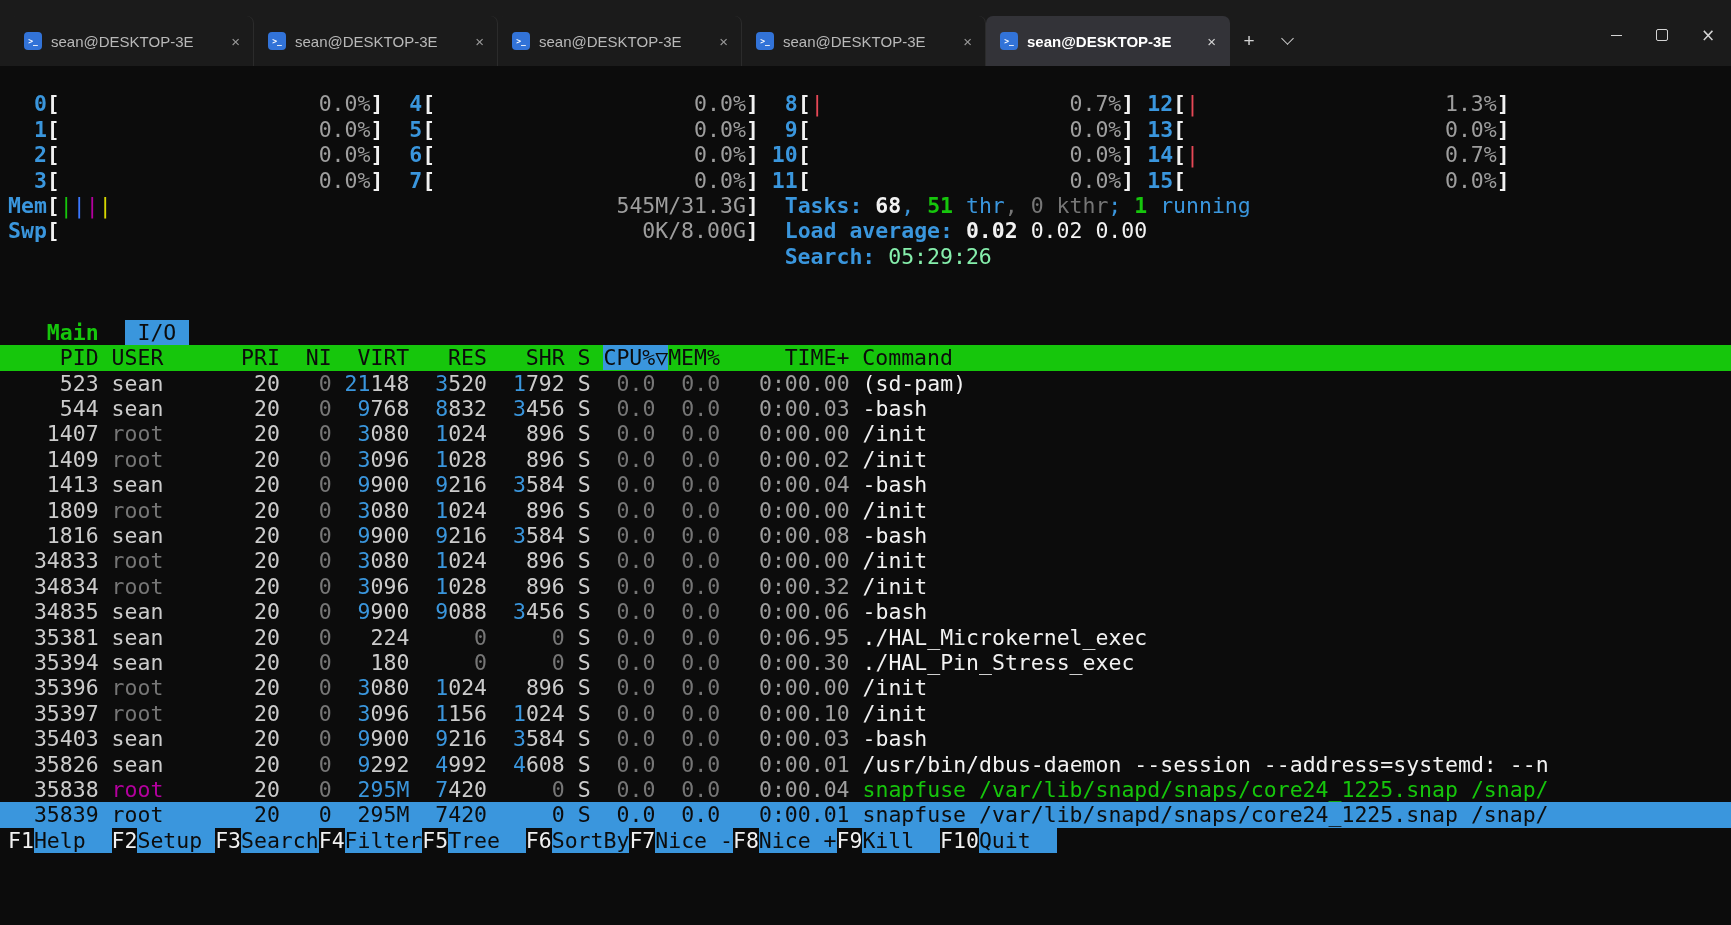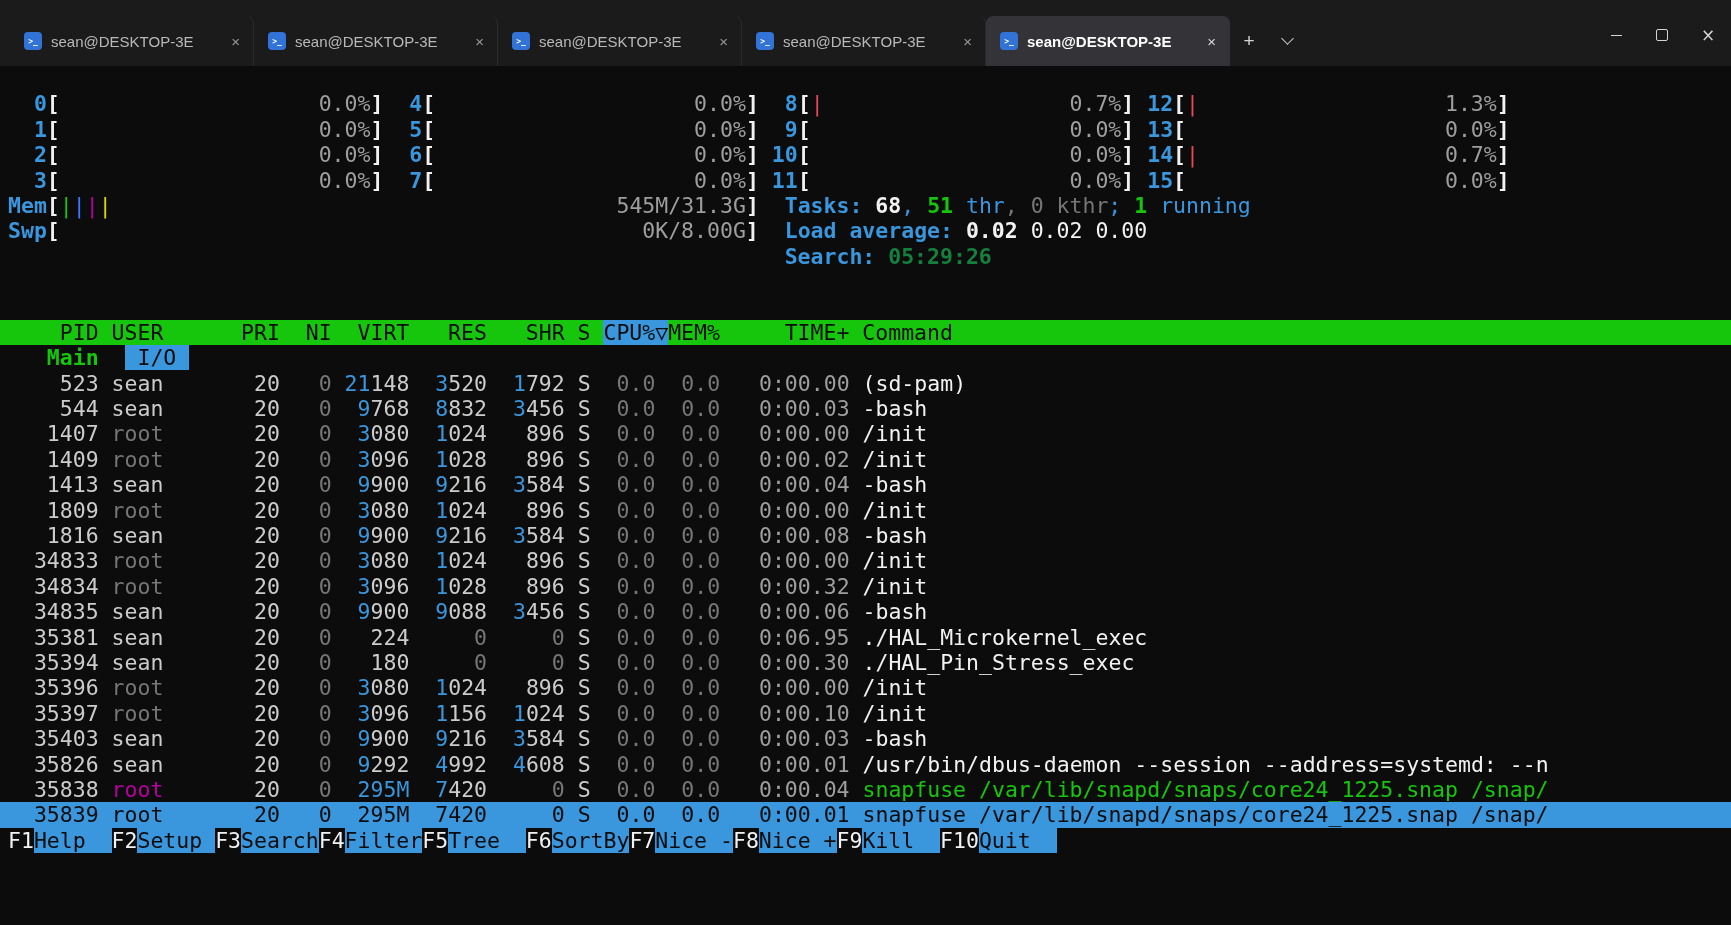--- a/index.html
+++ b/index.html
@@ -96,25 +96,25 @@
 </div>
 
 <div class="terminal" id="term">
     <div class="line"></div>
     <div class="line"><span style="color: rgb(58, 150, 221); font-weight: bold;">  0</span><span style="color: rgb(242, 242, 242); font-weight: bold;">[</span><span style="color: rgb(158, 158, 158);">                    0.0%</span><span style="color: rgb(242, 242, 242); font-weight: bold;">]</span><span style="color: rgb(58, 150, 221); font-weight: bold;">  4</span><span style="color: rgb(242, 242, 242); font-weight: bold;">[</span><span style="color: rgb(158, 158, 158);">                    0.0%</span><span style="color: rgb(242, 242, 242); font-weight: bold;">]</span><span style="color: rgb(58, 150, 221); font-weight: bold;">  8</span><span style="color: rgb(242, 242, 242); font-weight: bold;">[</span><span style="color: rgb(231, 72, 86);">|</span><span style="color: rgb(158, 158, 158);">                   0.7%</span><span style="color: rgb(242, 242, 242); font-weight: bold;">]</span><span style="color: rgb(58, 150, 221); font-weight: bold;"> 12</span><span style="color: rgb(242, 242, 242); font-weight: bold;">[</span><span style="color: rgb(231, 72, 86);">|</span><span style="color: rgb(158, 158, 158);">                   1.3%</span><span style="color: rgb(242, 242, 242); font-weight: bold;">]</span></div>
     <div class="line"><span style="color: rgb(58, 150, 221); font-weight: bold;">  1</span><span style="color: rgb(242, 242, 242); font-weight: bold;">[</span><span style="color: rgb(158, 158, 158);">                    0.0%</span><span style="color: rgb(242, 242, 242); font-weight: bold;">]</span><span style="color: rgb(58, 150, 221); font-weight: bold;">  5</span><span style="color: rgb(242, 242, 242); font-weight: bold;">[</span><span style="color: rgb(158, 158, 158);">                    0.0%</span><span style="color: rgb(242, 242, 242); font-weight: bold;">]</span><span style="color: rgb(58, 150, 221); font-weight: bold;">  9</span><span style="color: rgb(242, 242, 242); font-weight: bold;">[</span><span style="color: rgb(158, 158, 158);">                    0.0%</span><span style="color: rgb(242, 242, 242); font-weight: bold;">]</span><span style="color: rgb(58, 150, 221); font-weight: bold;"> 13</span><span style="color: rgb(242, 242, 242); font-weight: bold;">[</span><span style="color: rgb(158, 158, 158);">                    0.0%</span><span style="color: rgb(242, 242, 242); font-weight: bold;">]</span></div>
     <div class="line"><span style="color: rgb(58, 150, 221); font-weight: bold;">  2</span><span style="color: rgb(242, 242, 242); font-weight: bold;">[</span><span style="color: rgb(158, 158, 158);">                    0.0%</span><span style="color: rgb(242, 242, 242); font-weight: bold;">]</span><span style="color: rgb(58, 150, 221); font-weight: bold;">  6</span><span style="color: rgb(242, 242, 242); font-weight: bold;">[</span><span style="color: rgb(158, 158, 158);">                    0.0%</span><span style="color: rgb(242, 242, 242); font-weight: bold;">]</span><span style="color: rgb(58, 150, 221); font-weight: bold;"> 10</span><span style="color: rgb(242, 242, 242); font-weight: bold;">[</span><span style="color: rgb(158, 158, 158);">                    0.0%</span><span style="color: rgb(242, 242, 242); font-weight: bold;">]</span><span style="color: rgb(58, 150, 221); font-weight: bold;"> 14</span><span style="color: rgb(242, 242, 242); font-weight: bold;">[</span><span style="color: rgb(231, 72, 86);">|</span><span style="color: rgb(158, 158, 158);">                   0.7%</span><span style="color: rgb(242, 242, 242); font-weight: bold;">]</span></div>
     <div class="line"><span style="color: rgb(58, 150, 221); font-weight: bold;">  3</span><span style="color: rgb(242, 242, 242); font-weight: bold;">[</span><span style="color: rgb(158, 158, 158);">                    0.0%</span><span style="color: rgb(242, 242, 242); font-weight: bold;">]</span><span style="color: rgb(58, 150, 221); font-weight: bold;">  7</span><span style="color: rgb(242, 242, 242); font-weight: bold;">[</span><span style="color: rgb(158, 158, 158);">                    0.0%</span><span style="color: rgb(242, 242, 242); font-weight: bold;">]</span><span style="color: rgb(58, 150, 221); font-weight: bold;"> 11</span><span style="color: rgb(242, 242, 242); font-weight: bold;">[</span><span style="color: rgb(158, 158, 158);">                    0.0%</span><span style="color: rgb(242, 242, 242); font-weight: bold;">]</span><span style="color: rgb(58, 150, 221); font-weight: bold;"> 15</span><span style="color: rgb(242, 242, 242); font-weight: bold;">[</span><span style="color: rgb(158, 158, 158);">                    0.0%</span><span style="color: rgb(242, 242, 242); font-weight: bold;">]</span></div>
     <div class="line"><span style="color: rgb(58, 150, 221); font-weight: bold;">Mem</span><span style="color: rgb(242, 242, 242); font-weight: bold;">[</span><span style="color: rgb(22, 198, 12);">|</span><span style="color: rgb(59, 120, 255);">|</span><span style="color: rgb(180, 0, 158);">|</span><span style="color: rgb(215, 215, 0);">|</span><span>                                       </span><span style="color: rgb(158, 158, 158);">545M/31.3G</span><span style="color: rgb(242, 242, 242); font-weight: bold;">]</span><span>  </span><span style="color: rgb(58, 150, 221); font-weight: bold;">Tasks: </span><span style="color: rgb(242, 242, 242); font-weight: bold;">68</span><span style="color: rgb(58, 150, 221);">, </span><span style="color: rgb(22, 198, 12); font-weight: bold;">51</span><span style="color: rgb(58, 150, 221);"> thr</span><span style="color: rgb(118, 118, 118);">, 0 kthr</span><span style="color: rgb(58, 150, 221);">; </span><span style="color: rgb(22, 198, 12); font-weight: bold;">1</span><span style="color: rgb(58, 150, 221);"> running</span></div>
     <div class="line"><span style="color: rgb(58, 150, 221); font-weight: bold;">Swp</span><span style="color: rgb(242, 242, 242); font-weight: bold;">[</span><span>                                             </span><span style="color: rgb(158, 158, 158);">0K/8.00G</span><span style="color: rgb(242, 242, 242); font-weight: bold;">]</span><span>  </span><span style="color: rgb(58, 150, 221); font-weight: bold;">Load average: </span><span style="color: rgb(242, 242, 242); font-weight: bold;">0.02 </span><span style="color: rgb(242, 242, 242);">0.02 </span><span style="color: rgb(242, 242, 242);">0.00</span></div>
-    <div class="line"><span>                                                            </span><span style="color: rgb(58, 150, 221); font-weight: bold;">Search: </span><span style="color: #15803d; font-weight: bold;">05:29:26</span></div>
+    <div class="line"><span>                                                            </span><span style="color: rgb(58, 150, 221); font-weight: bold;">Search: </span><span style="color: #86efac; font-weight: normal;">05:29:26</span></div>
     <div class="line"></div>
     <div class="line"></div>
+    <div class="line"><span>   </span><span style="color: rgb(22, 198, 12); font-weight: bold;">Main</span><span>  </span><span style="color: rgb(12, 12, 12); background: rgb(58, 150, 221);"> I/O </span></div>
     <div class="line hdr"><span style="color: rgb(12, 12, 12);">    PID USER      PRI  NI  VIRT   RES   SHR S </span><span style="color: rgb(12, 12, 12); background: rgb(58, 150, 221);">CPU%▽</span><span style="color: rgb(12, 12, 12);">MEM%     TIME+ Command</span></div>
-    <div class="line"><span>   </span><span style="color: rgb(22, 198, 12); font-weight: bold;">Main</span><span>  </span><span style="color: rgb(12, 12, 12); background: rgb(58, 150, 221);"> I/O </span></div>
     <div class="line"><span style="color: rgb(204, 204, 204);">    523</span><span> </span><span style="color: rgb(204, 204, 204);">sean     </span><span> </span><span style="color: rgb(204, 204, 204);"> 20</span><span> </span><span style="color: rgb(118, 118, 118);">  0</span><span> </span><span style="color: rgb(58, 150, 221);">21</span><span style="color: rgb(204, 204, 204);">148</span><span> </span><span> </span><span style="color: rgb(58, 150, 221);">3</span><span style="color: rgb(204, 204, 204);">520</span><span> </span><span> </span><span style="color: rgb(58, 150, 221);">1</span><span style="color: rgb(204, 204, 204);">792</span><span> </span><span style="color: rgb(204, 204, 204);">S</span><span> </span><span style="color: rgb(118, 118, 118);"> 0.0</span><span> </span><span style="color: rgb(118, 118, 118);"> 0.0</span><span> </span><span style="color: rgb(158, 158, 158);">  0:00.00</span><span> </span><span style="color: rgb(242, 242, 242);">(sd-pam)</span></div>
     <div class="line"><span style="color: rgb(204, 204, 204);">    544</span><span> </span><span style="color: rgb(204, 204, 204);">sean     </span><span> </span><span style="color: rgb(204, 204, 204);"> 20</span><span> </span><span style="color: rgb(118, 118, 118);">  0</span><span> </span><span> </span><span style="color: rgb(58, 150, 221);">9</span><span style="color: rgb(204, 204, 204);">768</span><span> </span><span> </span><span style="color: rgb(58, 150, 221);">8</span><span style="color: rgb(204, 204, 204);">832</span><span> </span><span> </span><span style="color: rgb(58, 150, 221);">3</span><span style="color: rgb(204, 204, 204);">456</span><span> </span><span style="color: rgb(204, 204, 204);">S</span><span> </span><span style="color: rgb(118, 118, 118);"> 0.0</span><span> </span><span style="color: rgb(118, 118, 118);"> 0.0</span><span> </span><span style="color: rgb(158, 158, 158);">  0:00.03</span><span> </span><span style="color: rgb(242, 242, 242);">-bash</span></div>
     <div class="line"><span style="color: rgb(204, 204, 204);">   1407</span><span> </span><span style="color: rgb(118, 118, 118);">root     </span><span> </span><span style="color: rgb(204, 204, 204);"> 20</span><span> </span><span style="color: rgb(118, 118, 118);">  0</span><span> </span><span> </span><span style="color: rgb(58, 150, 221);">3</span><span style="color: rgb(204, 204, 204);">080</span><span> </span><span> </span><span style="color: rgb(58, 150, 221);">1</span><span style="color: rgb(204, 204, 204);">024</span><span> </span><span>  </span><span style="color: rgb(204, 204, 204);">896</span><span> </span><span style="color: rgb(204, 204, 204);">S</span><span> </span><span style="color: rgb(118, 118, 118);"> 0.0</span><span> </span><span style="color: rgb(118, 118, 118);"> 0.0</span><span> </span><span style="color: rgb(158, 158, 158);">  0:00.00</span><span> </span><span style="color: rgb(242, 242, 242);">/init</span></div>
     <div class="line"><span style="color: rgb(204, 204, 204);">   1409</span><span> </span><span style="color: rgb(118, 118, 118);">root     </span><span> </span><span style="color: rgb(204, 204, 204);"> 20</span><span> </span><span style="color: rgb(118, 118, 118);">  0</span><span> </span><span> </span><span style="color: rgb(58, 150, 221);">3</span><span style="color: rgb(204, 204, 204);">096</span><span> </span><span> </span><span style="color: rgb(58, 150, 221);">1</span><span style="color: rgb(204, 204, 204);">028</span><span> </span><span>  </span><span style="color: rgb(204, 204, 204);">896</span><span> </span><span style="color: rgb(204, 204, 204);">S</span><span> </span><span style="color: rgb(118, 118, 118);"> 0.0</span><span> </span><span style="color: rgb(118, 118, 118);"> 0.0</span><span> </span><span style="color: rgb(158, 158, 158);">  0:00.02</span><span> </span><span style="color: rgb(242, 242, 242);">/init</span></div>
     <div class="line"><span style="color: rgb(204, 204, 204);">   1413</span><span> </span><span style="color: rgb(204, 204, 204);">sean     </span><span> </span><span style="color: rgb(204, 204, 204);"> 20</span><span> </span><span style="color: rgb(118, 118, 118);">  0</span><span> </span><span> </span><span style="color: rgb(58, 150, 221);">9</span><span style="color: rgb(204, 204, 204);">900</span><span> </span><span> </span><span style="color: rgb(58, 150, 221);">9</span><span style="color: rgb(204, 204, 204);">216</span><span> </span><span> </span><span style="color: rgb(58, 150, 221);">3</span><span style="color: rgb(204, 204, 204);">584</span><span> </span><span style="color: rgb(204, 204, 204);">S</span><span> </span><span style="color: rgb(118, 118, 118);"> 0.0</span><span> </span><span style="color: rgb(118, 118, 118);"> 0.0</span><span> </span><span style="color: rgb(158, 158, 158);">  0:00.04</span><span> </span><span style="color: rgb(242, 242, 242);">-bash</span></div>
     <div class="line"><span style="color: rgb(204, 204, 204);">   1809</span><span> </span><span style="color: rgb(118, 118, 118);">root     </span><span> </span><span style="color: rgb(204, 204, 204);"> 20</span><span> </span><span style="color: rgb(118, 118, 118);">  0</span><span> </span><span> </span><span style="color: rgb(58, 150, 221);">3</span><span style="color: rgb(204, 204, 204);">080</span><span> </span><span> </span><span style="color: rgb(58, 150, 221);">1</span><span style="color: rgb(204, 204, 204);">024</span><span> </span><span>  </span><span style="color: rgb(204, 204, 204);">896</span><span> </span><span style="color: rgb(204, 204, 204);">S</span><span> </span><span style="color: rgb(118, 118, 118);"> 0.0</span><span> </span><span style="color: rgb(118, 118, 118);"> 0.0</span><span> </span><span style="color: rgb(158, 158, 158);">  0:00.00</span><span> </span><span style="color: rgb(242, 242, 242);">/init</span></div>
     <div class="line"><span style="color: rgb(204, 204, 204);">   1816</span><span> </span><span style="color: rgb(204, 204, 204);">sean     </span><span> </span><span style="color: rgb(204, 204, 204);"> 20</span><span> </span><span style="color: rgb(118, 118, 118);">  0</span><span> </span><span> </span><span style="color: rgb(58, 150, 221);">9</span><span style="color: rgb(204, 204, 204);">900</span><span> </span><span> </span><span style="color: rgb(58, 150, 221);">9</span><span style="color: rgb(204, 204, 204);">216</span><span> </span><span> </span><span style="color: rgb(58, 150, 221);">3</span><span style="color: rgb(204, 204, 204);">584</span><span> </span><span style="color: rgb(204, 204, 204);">S</span><span> </span><span style="color: rgb(118, 118, 118);"> 0.0</span><span> </span><span style="color: rgb(118, 118, 118);"> 0.0</span><span> </span><span style="color: rgb(158, 158, 158);">  0:00.08</span><span> </span><span style="color: rgb(242, 242, 242);">-bash</span></div>
     <div class="line"><span style="color: rgb(204, 204, 204);">  34833</span><span> </span><span style="color: rgb(118, 118, 118);">root     </span><span> </span><span style="color: rgb(204, 204, 204);"> 20</span><span> </span><span style="color: rgb(118, 118, 118);">  0</span><span> </span><span> </span><span style="color: rgb(58, 150, 221);">3</span><span style="color: rgb(204, 204, 204);">080</span><span> </span><span> </span><span style="color: rgb(58, 150, 221);">1</span><span style="color: rgb(204, 204, 204);">024</span><span> </span><span>  </span><span style="color: rgb(204, 204, 204);">896</span><span> </span><span style="color: rgb(204, 204, 204);">S</span><span> </span><span style="color: rgb(118, 118, 118);"> 0.0</span><span> </span><span style="color: rgb(118, 118, 118);"> 0.0</span><span> </span><span style="color: rgb(158, 158, 158);">  0:00.00</span><span> </span><span style="color: rgb(242, 242, 242);">/init</span></div>
     <div class="line"><span style="color: rgb(204, 204, 204);">  34834</span><span> </span><span style="color: rgb(118, 118, 118);">root     </span><span> </span><span style="color: rgb(204, 204, 204);"> 20</span><span> </span><span style="color: rgb(118, 118, 118);">  0</span><span> </span><span> </span><span style="color: rgb(58, 150, 221);">3</span><span style="color: rgb(204, 204, 204);">096</span><span> </span><span> </span><span style="color: rgb(58, 150, 221);">1</span><span style="color: rgb(204, 204, 204);">028</span><span> </span><span>  </span><span style="color: rgb(204, 204, 204);">896</span><span> </span><span style="color: rgb(204, 204, 204);">S</span><span> </span><span style="color: rgb(118, 118, 118);"> 0.0</span><span> </span><span style="color: rgb(118, 118, 118);"> 0.0</span><span> </span><span style="color: rgb(158, 158, 158);">  0:00.32</span><span> </span><span style="color: rgb(242, 242, 242);">/init</span></div>
     <div class="line"><span style="color: rgb(204, 204, 204);">  34835</span><span> </span><span style="color: rgb(204, 204, 204);">sean     </span><span> </span><span style="color: rgb(204, 204, 204);"> 20</span><span> </span><span style="color: rgb(118, 118, 118);">  0</span><span> </span><span> </span><span style="color: rgb(58, 150, 221);">9</span><span style="color: rgb(204, 204, 204);">900</span><span> </span><span> </span><span style="color: rgb(58, 150, 221);">9</span><span style="color: rgb(204, 204, 204);">088</span><span> </span><span> </span><span style="color: rgb(58, 150, 221);">3</span><span style="color: rgb(204, 204, 204);">456</span><span> </span><span style="color: rgb(204, 204, 204);">S</span><span> </span><span style="color: rgb(118, 118, 118);"> 0.0</span><span> </span><span style="color: rgb(118, 118, 118);"> 0.0</span><span> </span><span style="color: rgb(158, 158, 158);">  0:00.06</span><span> </span><span style="color: rgb(242, 242, 242);">-bash</span></div>

